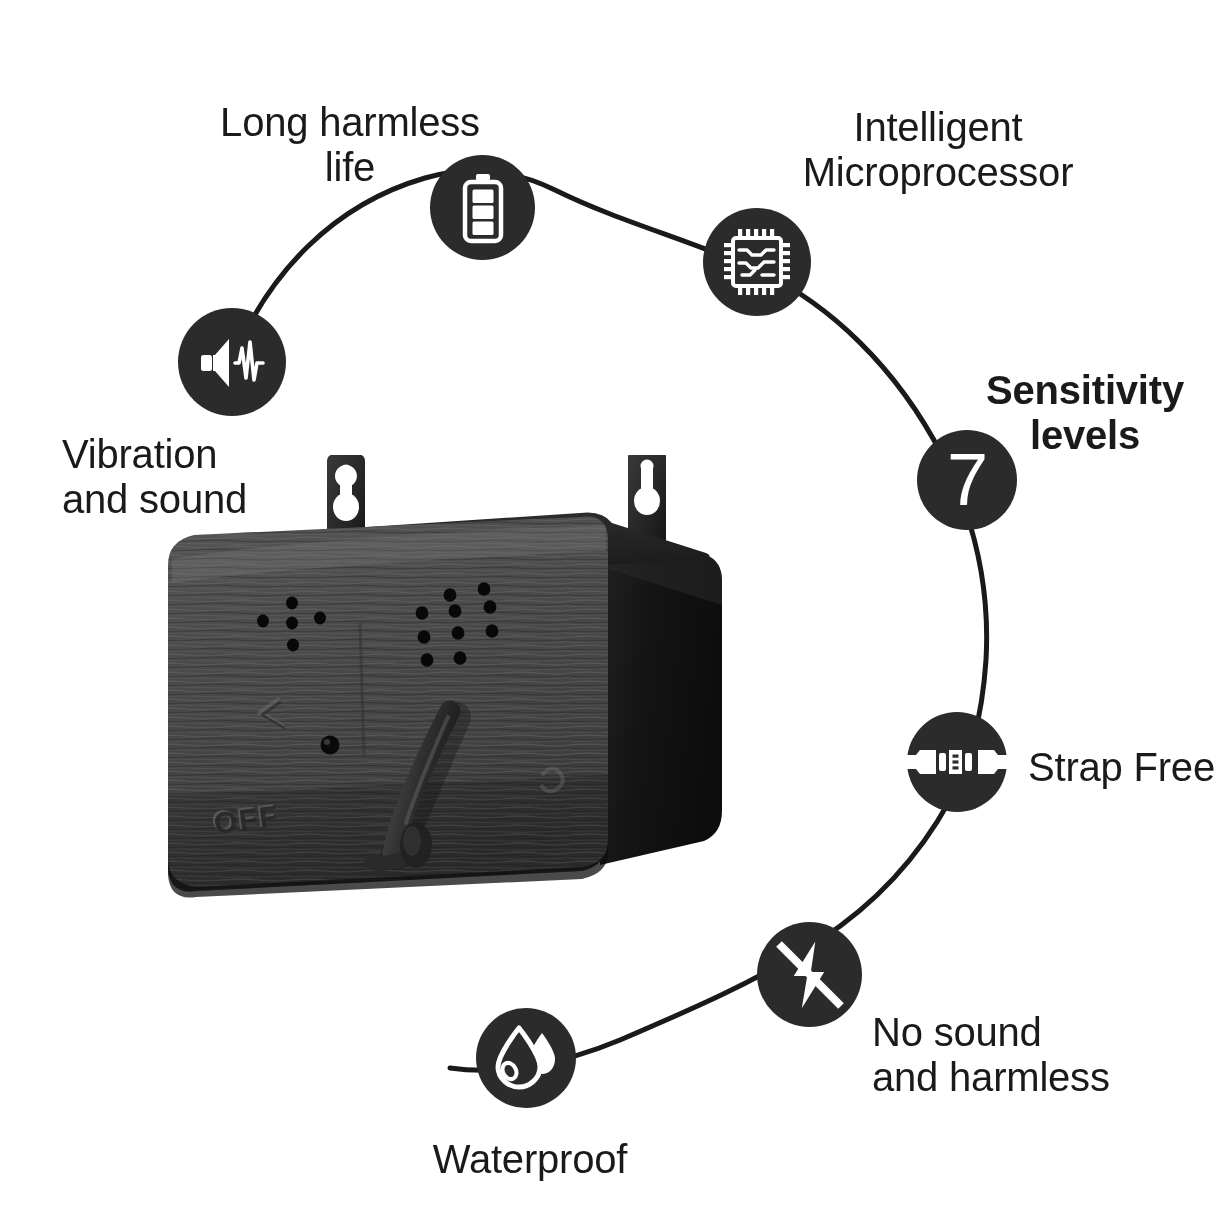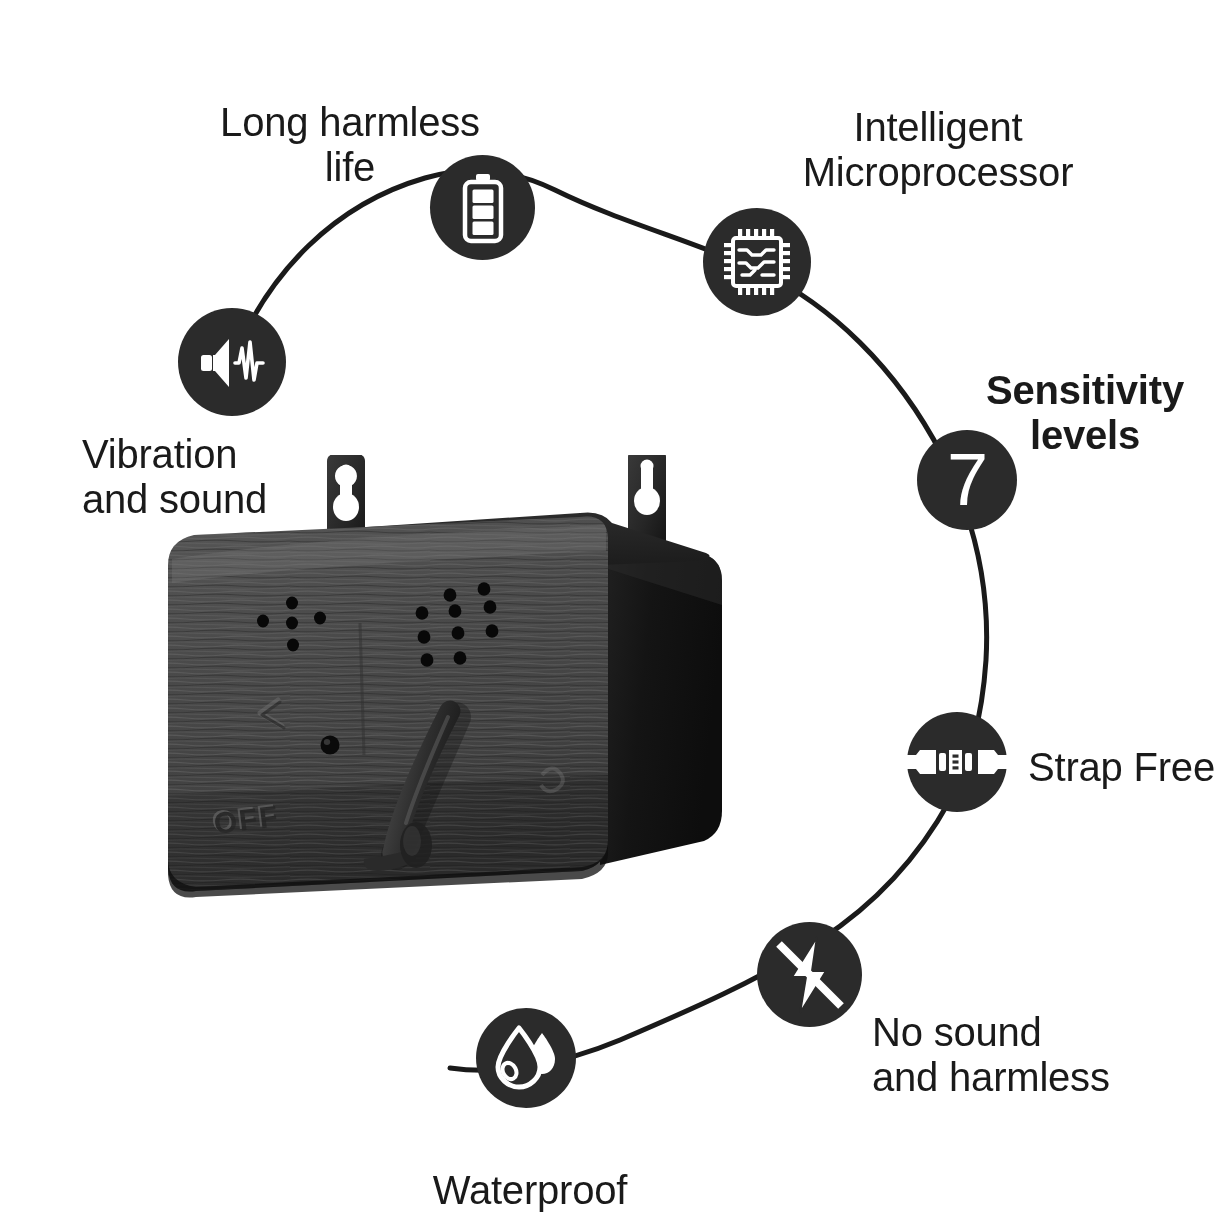--- a/index.html
+++ b/index.html
@@ -97,21 +97,21 @@
 
         <rect x="2" y="19" width="11" height="16" rx="2.5" fill="#fff"></rect>
 
         <path d="M16 19 L30 3 L30 51 L16 35 Z" fill="#fff"></path>
         <rect x="14" y="19" width="4" height="16" fill="#fff"></rect>
 
         <path d="M36 27 L40 27 L43 12 L47 42 L51 6 L55 44 L58 27 L64 27" fill="none" stroke="#fff" stroke-width="3.6" stroke-linecap="round" stroke-linejoin="round"></path>
       </svg>
     </span>
   </div>
-  <div class="label left" style="left:62px; top:432px; width:300px;margin-left:20px;">Vibration
+  <div class="label left" style="left:62px; top:432px; width:300px;">Vibration
 and sound</div>
 
   <div class="node" style="left:430px; top:155px; width:105px; height:105px;">
     <span>
       <svg width="48" height="70" viewBox="0 0 48 70">
 
         <rect x="17" y="1" width="14" height="7" rx="2" fill="#fff"></rect>
 
         <rect x="6" y="9" width="36" height="59" rx="6" fill="none" stroke="#fff" stroke-width="4.5"></rect>
 
@@ -215,21 +215,21 @@
       <svg width="66" height="64" viewBox="0 0 66 64">
 
         <path d="M49 7 C49 7 62 24 62 33 C62 42 56 48 49 48 C42 48 36 42 36 33 C36 24 49 7 49 7 Z" fill="#fff"></path>
 
         <path d="M26 2 C26 2 47 28 47 41 C47 52 37 61 26 61 C15 61 5 52 5 41 C5 28 26 2 26 2 Z" fill="#2b2b2b" stroke="#fff" stroke-width="5" stroke-linejoin="round"></path>
 
         <ellipse cx="16.5" cy="45" rx="6.5" ry="8.5" transform="rotate(-28 16.5 45)" fill="none" stroke="#fff" stroke-width="4"></ellipse>
       </svg>
     </span>
   </div>
-  <div class="label center" style="left:400px; top:1168px; width:260px;">Waterproof</div>
+  <div class="label center" style="left:400px; top:1137px; width:260px;">Waterproof</div>
 
   <div id="device">
     <svg width="640" height="490" viewBox="0 0 640 490">
       <defs>
 
         <linearGradient id="frontGrad" x1="0" y1="0" x2="0.25" y2="1">
           <stop offset="0%" stop-color="#565656"></stop>
           <stop offset="35%" stop-color="#4b4b4b"></stop>
           <stop offset="75%" stop-color="#414141"></stop>
           <stop offset="100%" stop-color="#343434"></stop>

